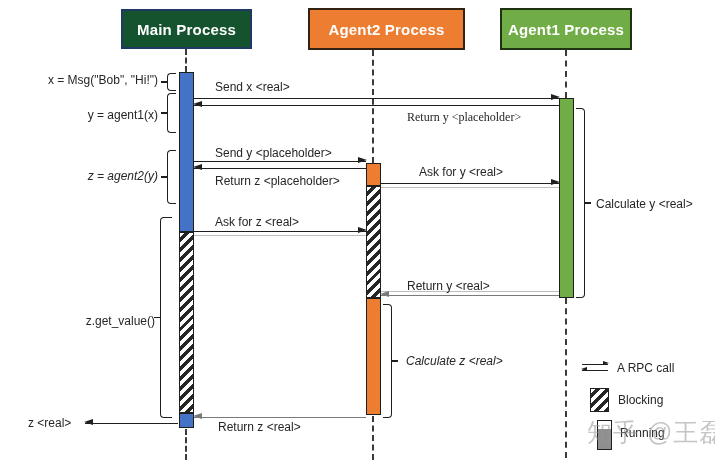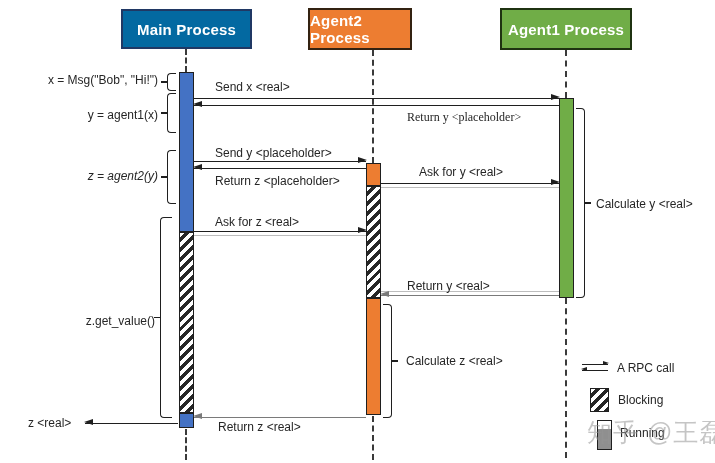--- a/index.html
+++ b/index.html
@@ -44,24 +44,24 @@
   .legend-icon-run{position:absolute;left:597px;top:420px;width:15px;height:30px;border:1.6px solid #1f1f1f;box-sizing:border-box;
     background:linear-gradient(180deg,#ffffff 0%,#ffffff 30%,#8f8f8f 30%,#8f8f8f 100%);}
   .watermark{position:absolute;left:587px;top:416px;font-size:25px;letter-spacing:1px;
     color:rgba(150,150,150,0.55);white-space:nowrap;z-index:6;}
 </style>
 </head>
 <body>
 
 <div class="canvas">
 
-  <div class="hdr" style="left:121px;top:9px;width:131px;height:40px;background:#0369a1;border-color:#203864;">
+  <div class="hdr" style="left:121px;top:9px;width:131px;height:40px;background:#14532d;border-color:#203864;">
     <span>Main Process</span>
   </div>
-  <div class="hdr" style="left:308px;top:8px;width:104px;height:42px;background:#ED7D31;border-color:#332211;">
+  <div class="hdr" style="left:308px;top:8px;width:157px;height:42px;background:#ED7D31;border-color:#332211;">
     <span>Agent2 Process</span>
   </div>
   <div class="hdr" style="left:500px;top:8px;width:132px;height:42px;background:#70AD47;border-color:#1f3311;">
     <span>Agent1 Process</span>
   </div>
 
   <div class="lifeline" style="left:185px;top:49px;height:23px;"></div>
   <div class="lifeline" style="left:185px;top:429px;height:31px;"></div>
   <div class="lifeline" style="left:372px;top:50px;height:113px;"></div>
   <div class="lifeline" style="left:372px;top:416px;height:44px;"></div>
@@ -117,21 +117,21 @@
       <div class="tick"></div>
     </div>
 
   <div class="rbrace" style="left:576px;top:108px;height:190px;">
       <div class="tick"></div>
     </div>
   <div class="lbl" style="left:596px;top:197px;">Calculate y &lt;real&gt;</div>
   <div class="rbrace" style="left:383px;top:304px;height:114px;">
       <div class="tick"></div>
     </div>
-  <div class="lbl" style="left:406px;top:354px;">Calculate z &lt;real&gt;</div>
+  <div class="lbl" style="left:406px;top:354px;font-style:italic;">Calculate z &lt;real&gt;</div>
 
   <div class="legend-icon-rpc">
     <div class="l1"></div>
     <div class="l2"></div>
   </div>
   <div class="lbl" style="left:617px;top:361px;">A RPC call</div>
   <div class="legend-icon-block hatch"></div>
   <div class="lbl" style="left:618px;top:393px;">Blocking</div>
   <div class="legend-icon-run"></div>
   <div class="lbl" style="left:620px;top:426px;">Running</div>

